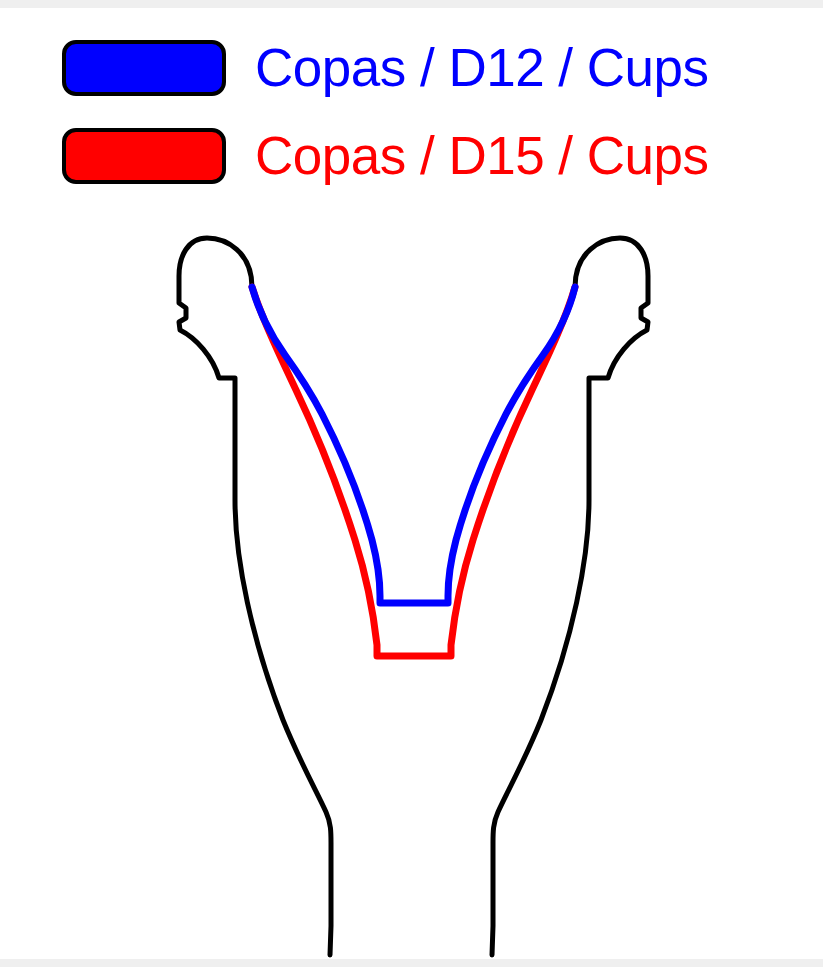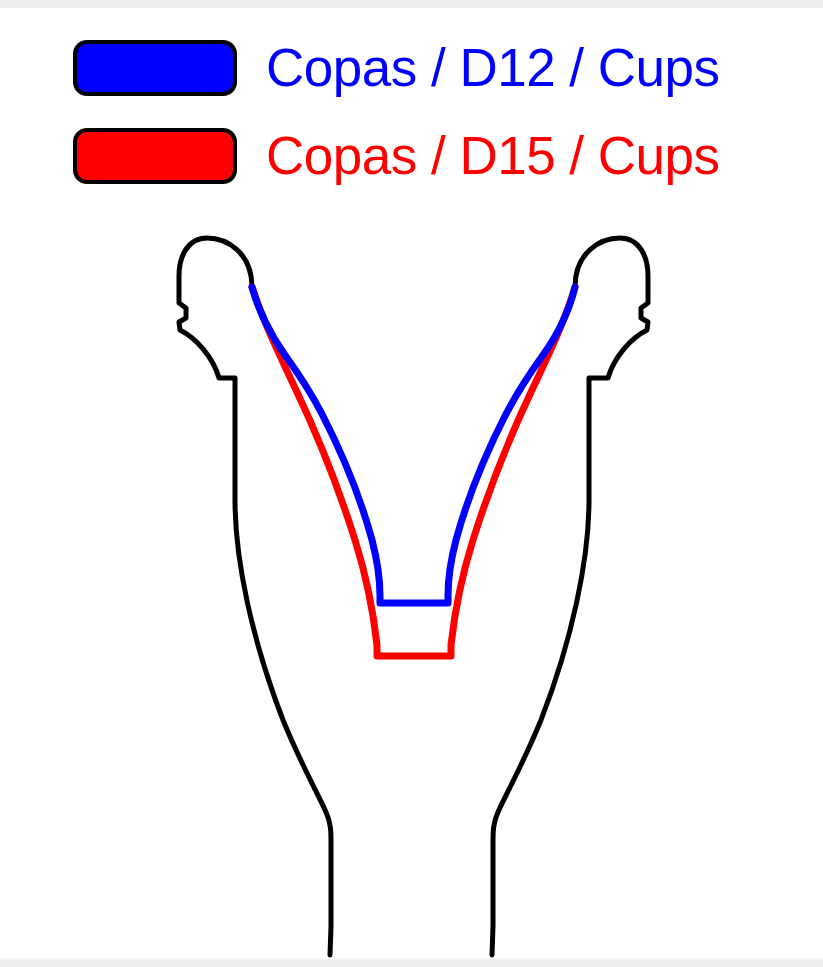--- a/index.html
+++ b/index.html
@@ -30,21 +30,21 @@
 
   
   #legend {
     position: absolute;
     left: 0;
     top: 22px;
     width: 823px;
   }
   .legend-row {
     position: absolute;
-    left: 16px;
+    left: 5px;
     height: 72px;
     width: 668px;
   }
   .legend-row.row-0 { top: 10px; }
   .legend-row.row-1 { top: 98px; text-align: right; }
 
   .swatch {
     position: absolute;
     left: 57px;
     top: 8px;

